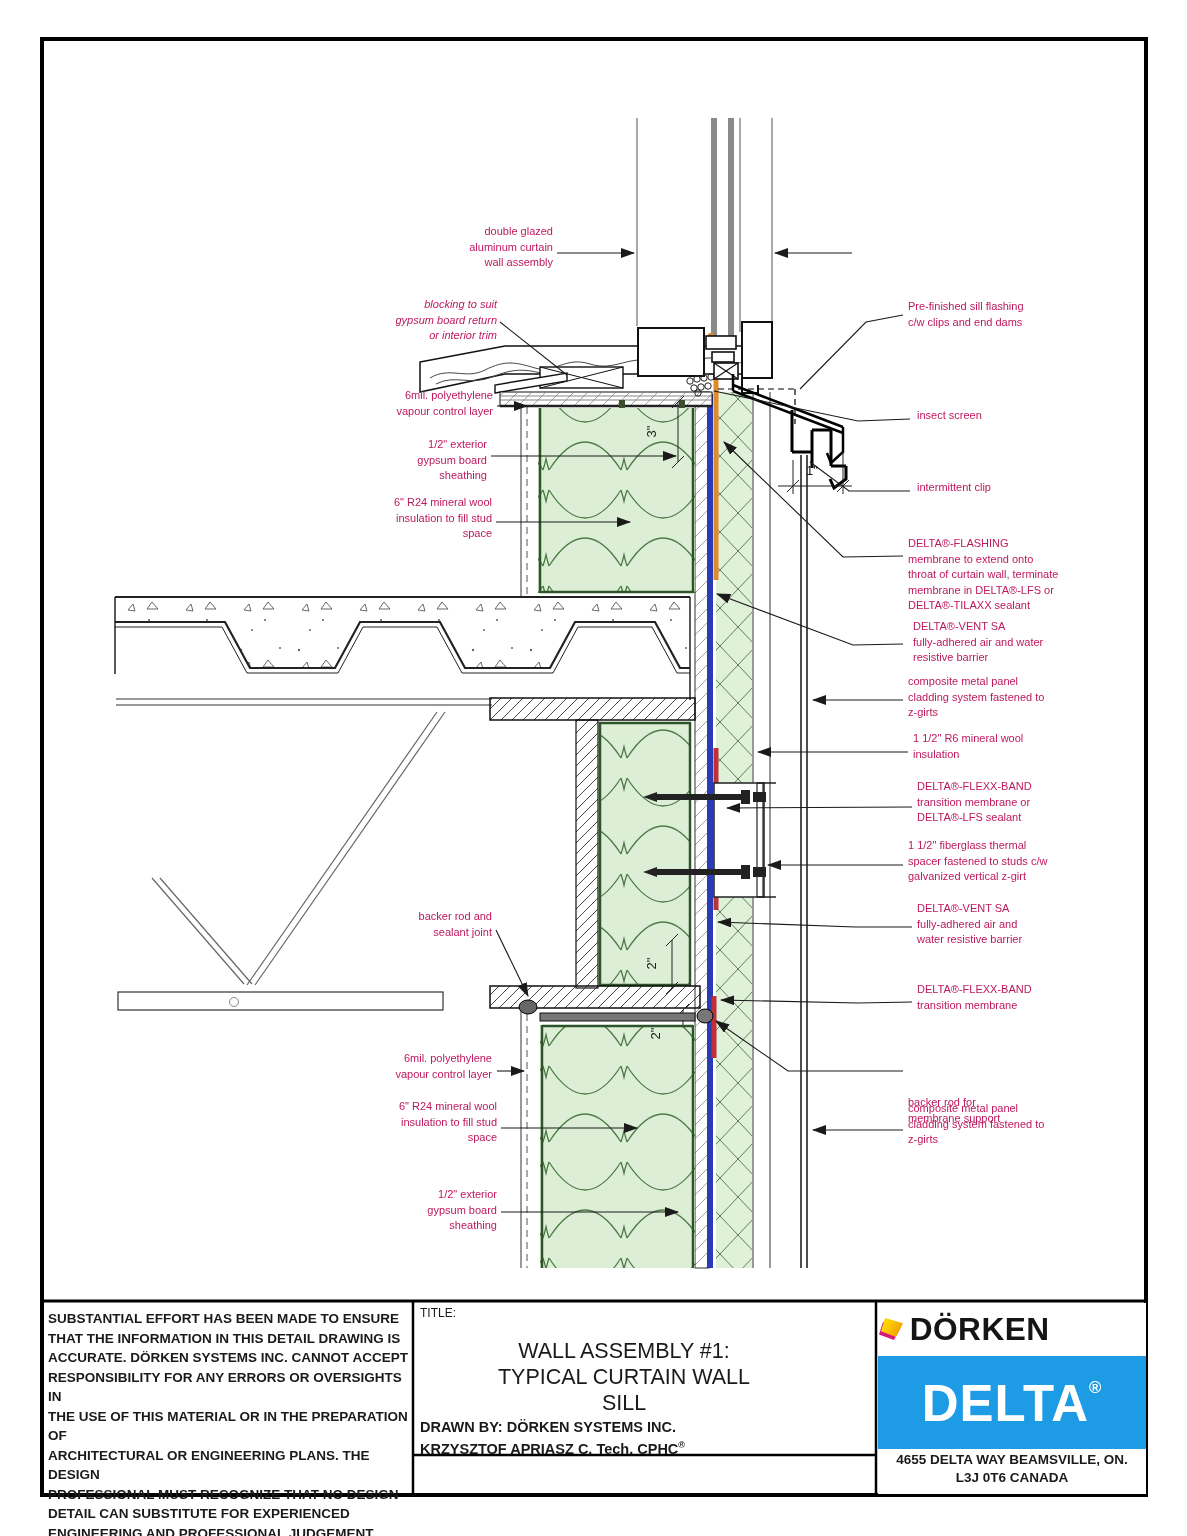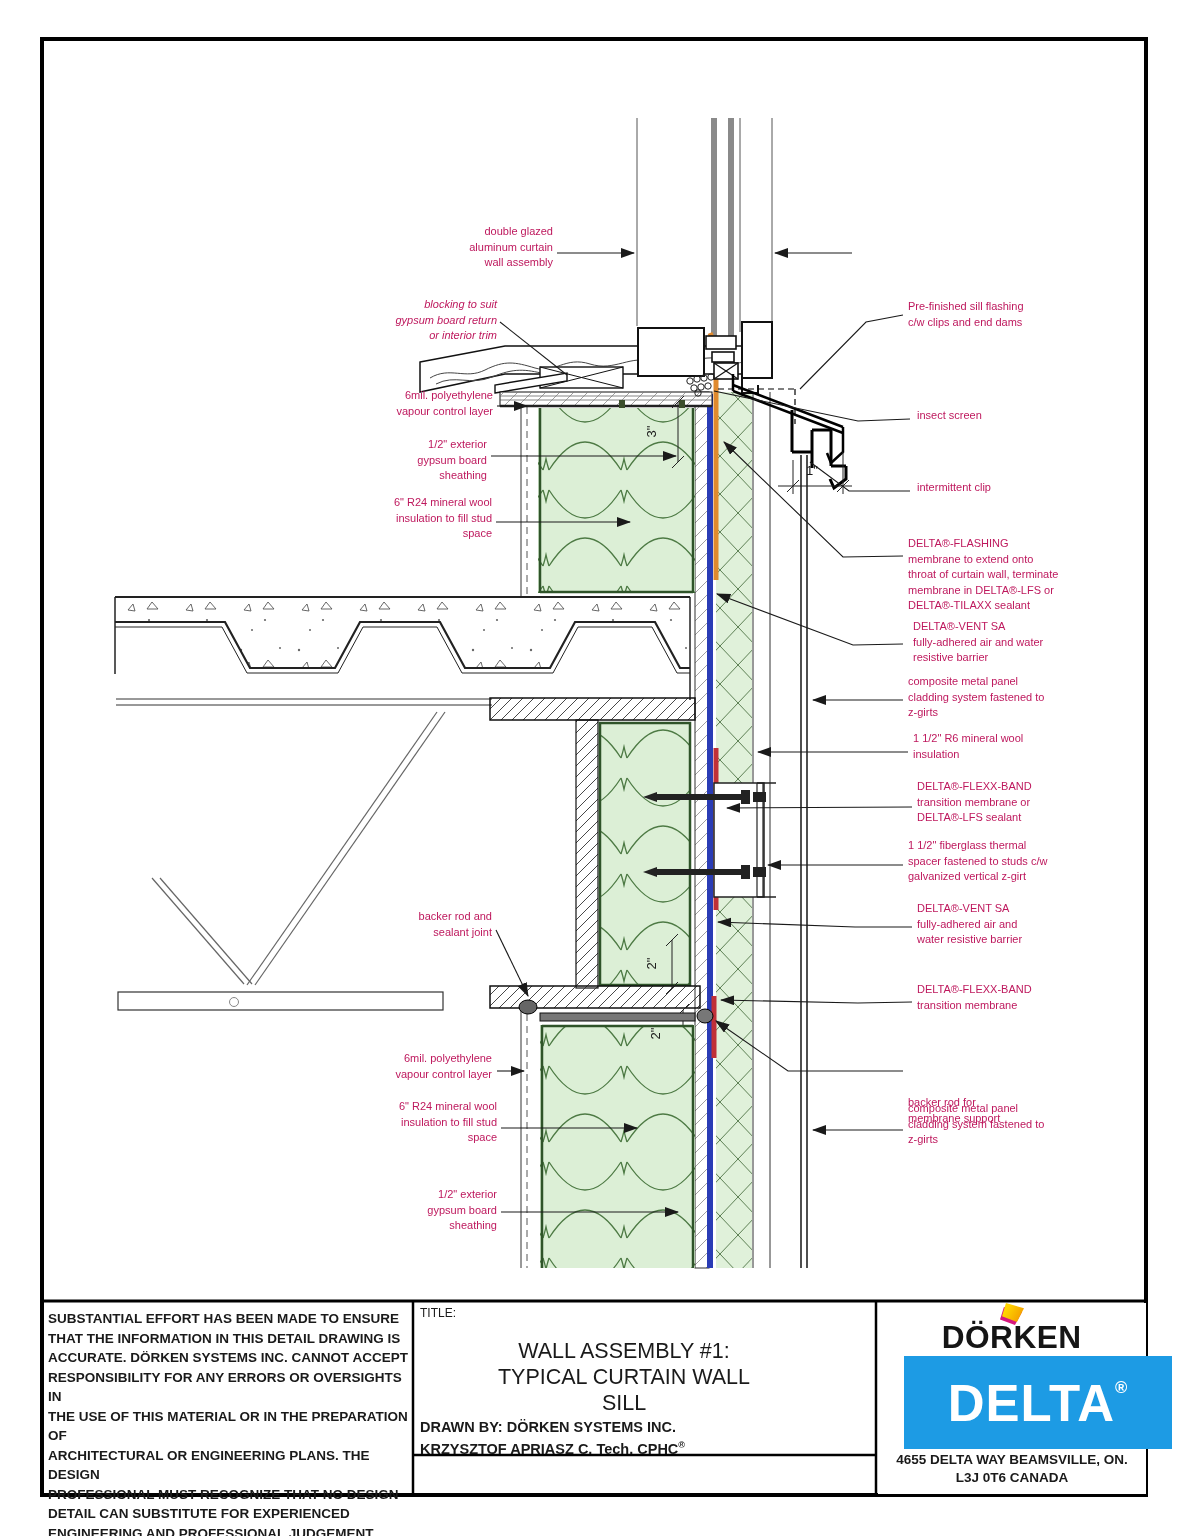--- a/index.html
+++ b/index.html
@@ -16,29 +16,29 @@
   .notebox .nb{white-space:pre-line;}
   
   .disclaimer{position:absolute;left:48px;top:1309px;width:362px;font-size:13.5px;font-weight:bold;
               line-height:19.5px;white-space:pre-line;}
   .titlelabel{position:absolute;left:420px;top:1306px;font-size:12px;}
   .dwgtitle{position:absolute;left:413px;top:1338px;width:422px;text-align:center;font-size:21.5px;
             line-height:26px;white-space:pre-line;}
   .drawnby{position:absolute;left:420px;top:1418px;font-size:14.5px;font-weight:bold;line-height:18px;}
   .drawnby sup{font-size:9px;}
   .logocell{position:absolute;left:878px;top:1303px;width:268px;height:191px;background:#fff;}
-  .dorkenband{position:absolute;left:0;top:0;width:100%;height:53px;display:flex;align-items:center;justify-content:flex-start;gap:7px;flex-direction:column;}
+  .dorkenband{position:absolute;left:0;top:0;width:100%;height:53px;display:flex;align-items:center;justify-content:flex-start;gap:7px;}
   .dorkentext{font-size:31px;font-weight:bold;letter-spacing:.5px;color:#151515;transform:scaleX(1.02);}
   .dmark{position:relative;width:26px;height:23px;display:inline-block;}
   .dmark .m2{position:absolute;left:1px;top:4px;width:22px;height:18px;background:#d6177d;
              clip-path:polygon(18% 0,100% 28%,68% 100%,0 70%);}
   .dmark .m1{position:absolute;left:3px;top:0;width:22px;height:19px;background:linear-gradient(120deg,#ffd400 25%,#f09000);
              clip-path:polygon(18% 0,100% 28%,68% 100%,0 70%);}
   .deltaband{position:absolute;left:0;top:53px;width:100%;height:93px;background:#1d9be4;
-             display:flex;align-items:center;justify-content:center;margin-left:26px;}
+             display:flex;align-items:center;justify-content:center;}
   .deltatext{font-size:52px;font-weight:bold;color:#fff;letter-spacing:1px;transform:scaleX(.98);line-height:1;}
   .deltatext sup{font-size:17px;vertical-align:28px;}
   .addr{position:absolute;left:0;top:148px;width:100%;text-align:center;font-size:13.5px;font-weight:bold;
         line-height:18px;white-space:pre-line;}
 </style>
 </head>
 <body>
 
 <div class="sheet">
 

